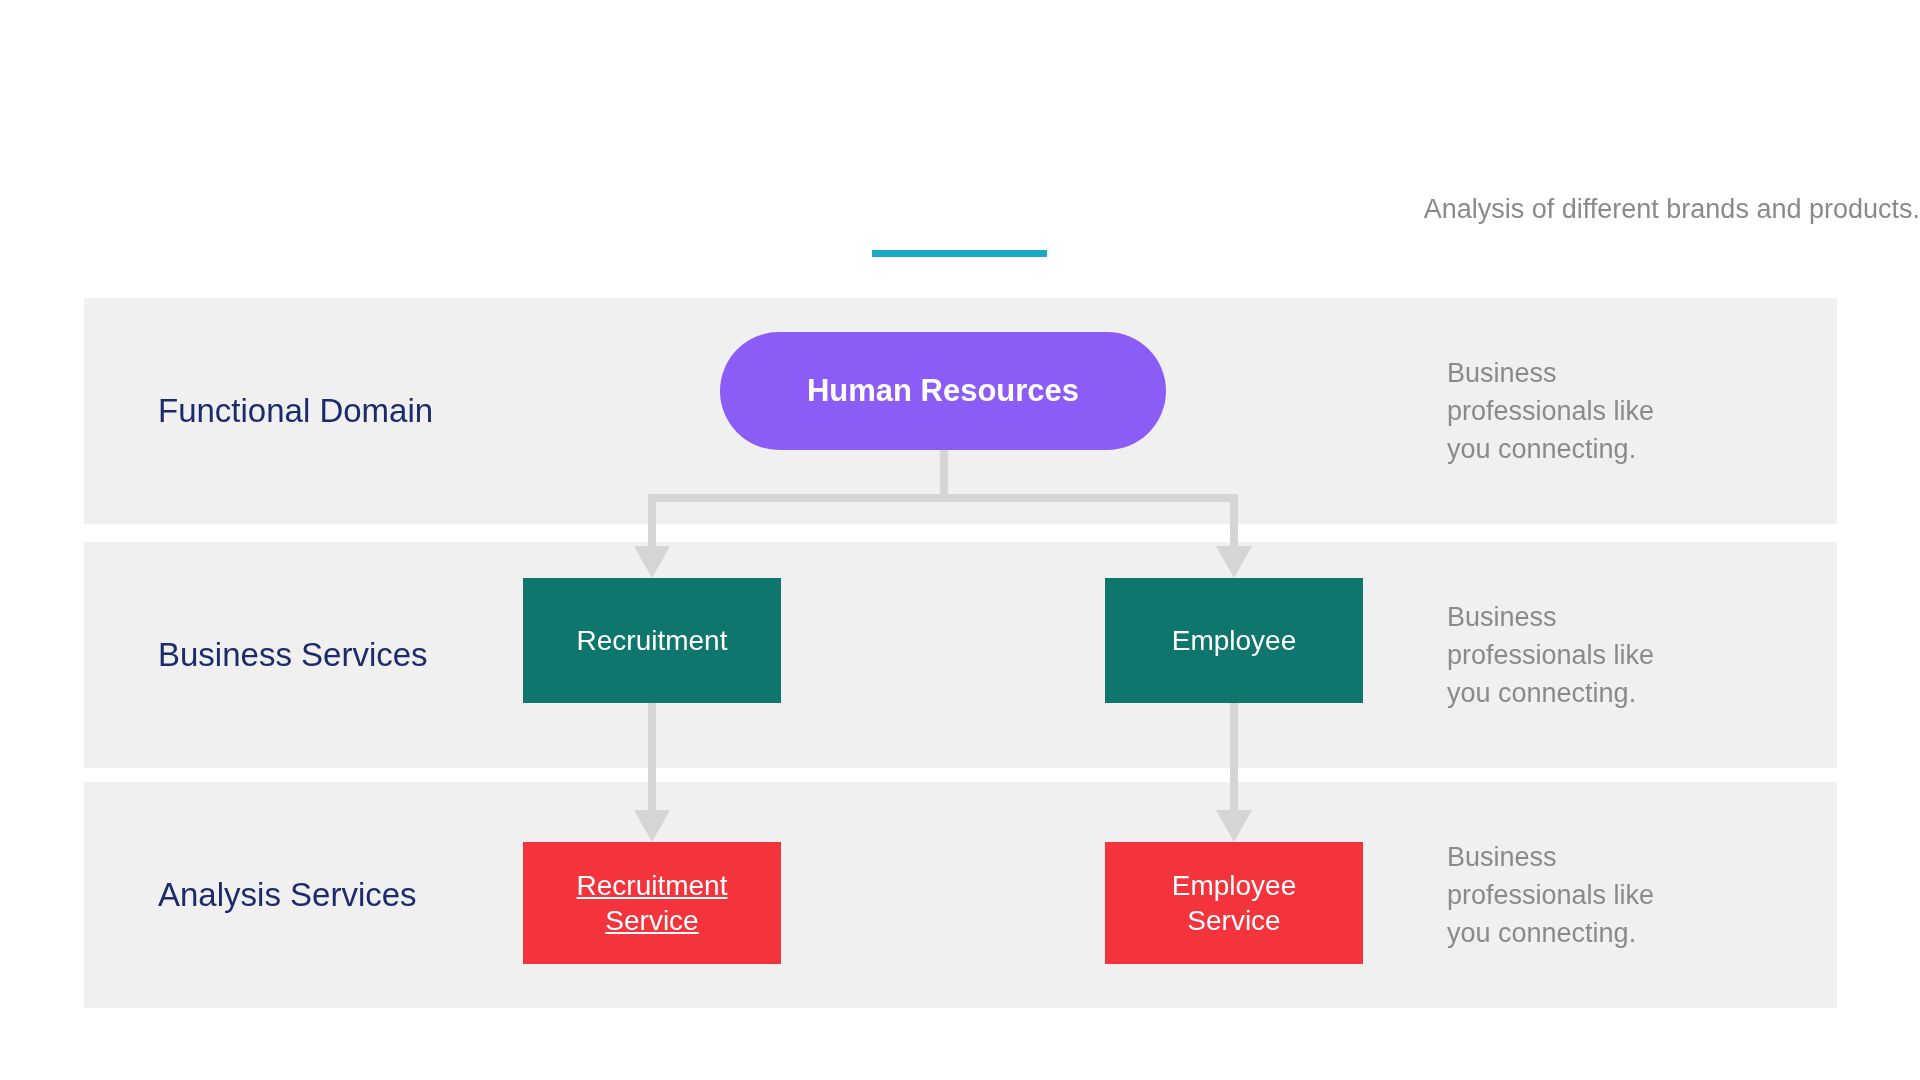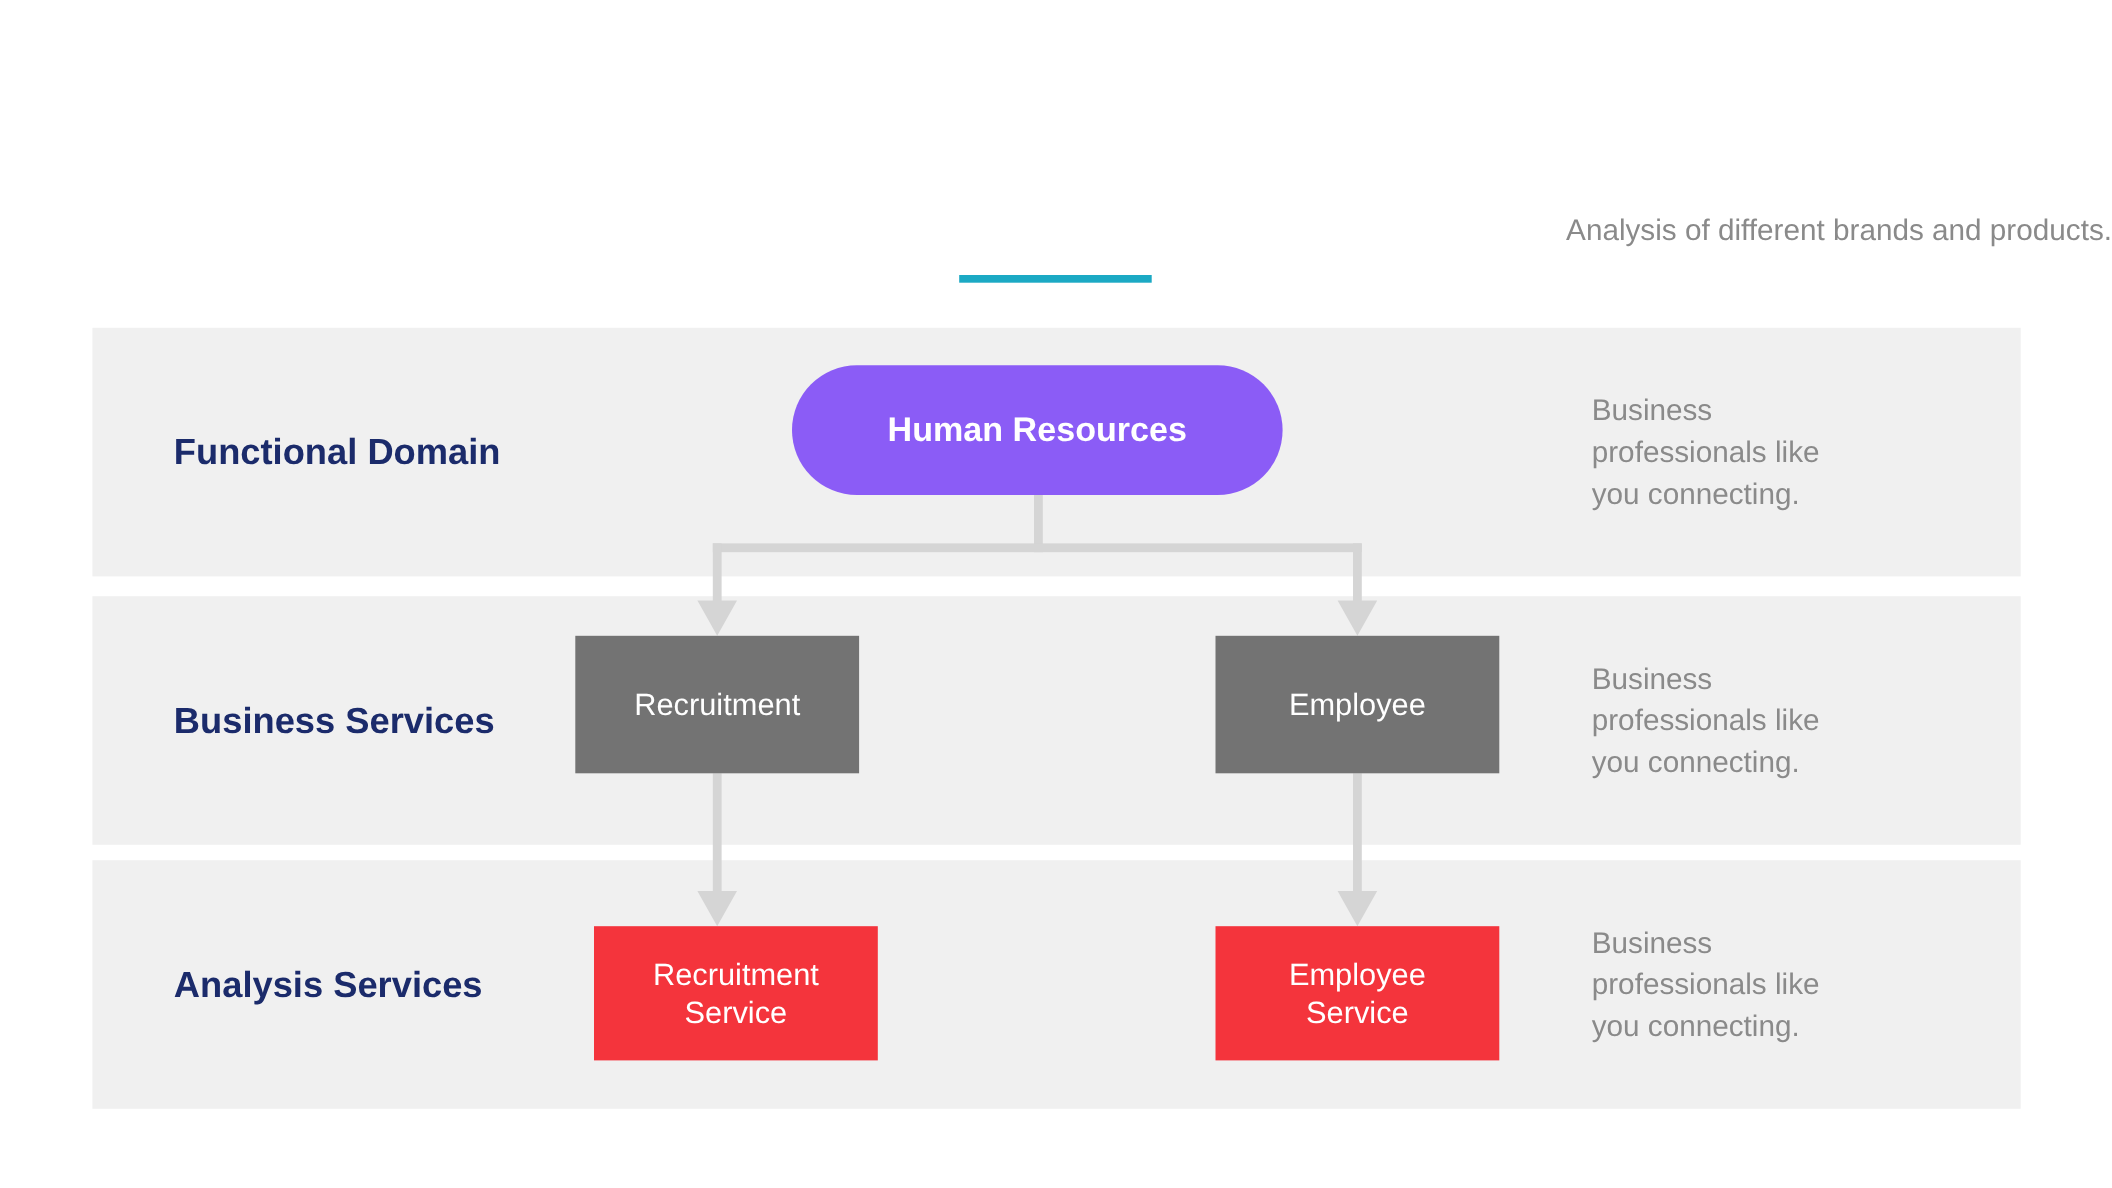--- a/index.html
+++ b/index.html
@@ -59,21 +59,21 @@
   .band-3 { top: 782px; }
 
   .row-label {
     position: absolute;
     left: 158px;
     width: 340px;
     height: 226px;
     display: flex;
     align-items: center;
     font-size: 33px;
-    font-weight: 700;
+    font-weight: 400;
     color: #1b2b6b;
     white-space: nowrap;
   }
   .row-label-1 { top: 298px; }
   .row-label-2 { top: 542px; }
   .row-label-3 { top: 782px; }
 
   .row-desc {
     position: absolute;
     left: 1447px;
@@ -131,36 +131,36 @@
     height: 118px;
     border-radius: 59px;
     background: #8b5cf6;
     font-size: 31px;
     font-weight: 700;
   }
   .node-blue {
     width: 258px;
     height: 125px;
     top: 578px;
-    background: #737373;
+    background: #0f766e;
     font-size: 28px;
   }
   .node-blue-left  { left: 523px; }
   .node-blue-right { left: 1105px; }
   .node-red {
     width: 258px;
     height: 122px;
     top: 842px;
     background: #f4343c;
     font-size: 28px;
     line-height: 35px;
     padding: 0 30px;
     box-sizing: border-box;
   }
-  .node-red-left  { left: 540px; }
+  .node-red-left  { left: 523px; text-decoration: underline; }
   .node-red-right { left: 1105px; }
 </style>
 </head>
 <body>
 
 <div class="canvas">
 
   <div class="subtitle">Analysis of different brands and products.</div>
   <div class="accent-underline"></div>
 

